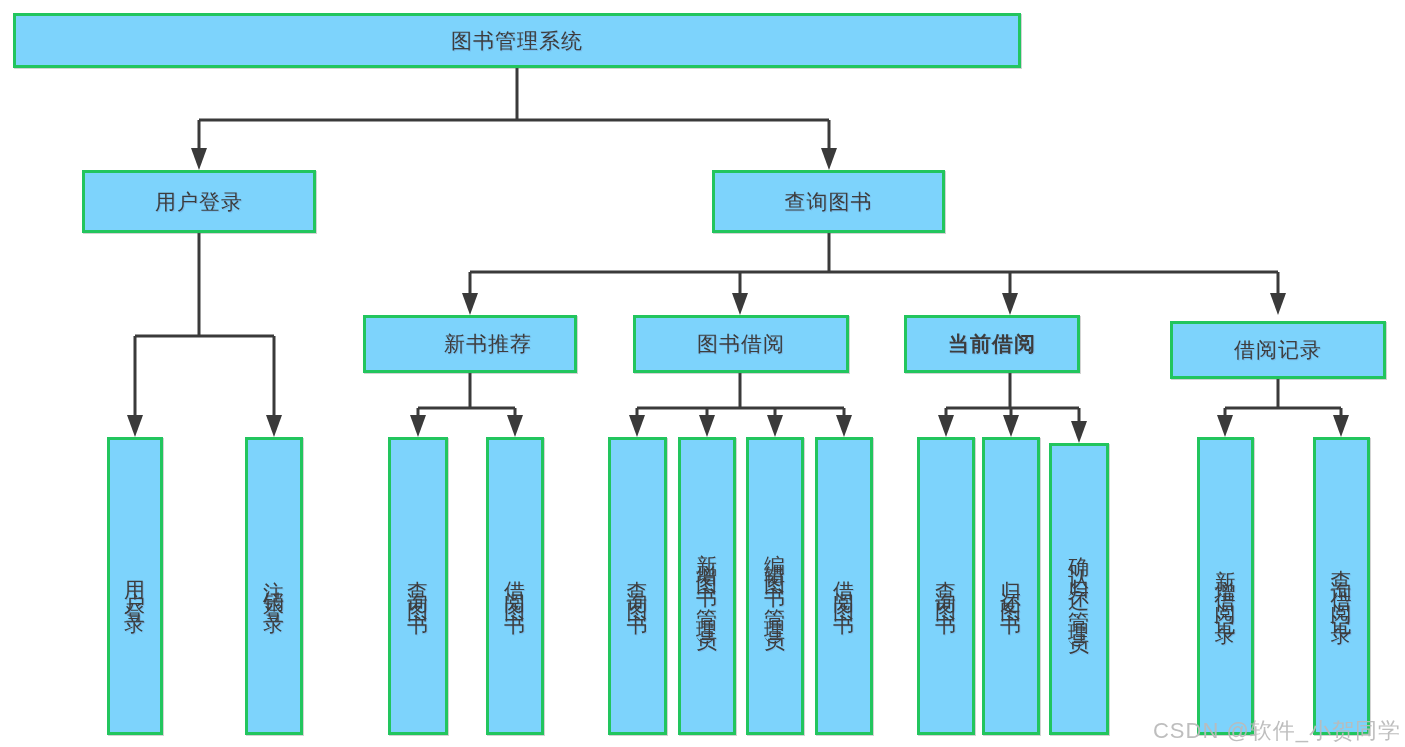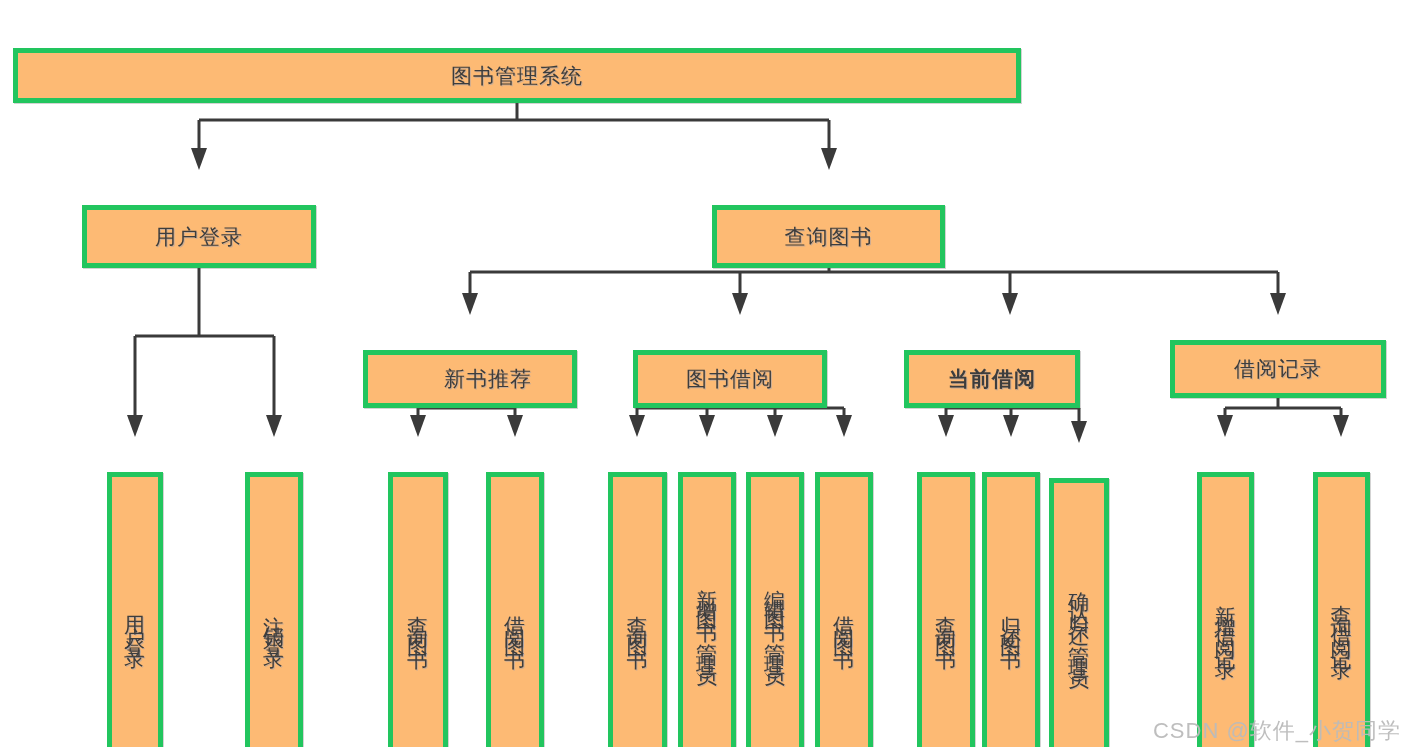--- a/index.html
+++ b/index.html
@@ -19,28 +19,27 @@
     position: absolute;
     left: 0;
     top: 0;
     width: 1405px;
     height: 747px;
     pointer-events: none;
   }
   .box {
     position: absolute;
     box-sizing: border-box;
-    border: 5px solid #22c55e;
-    background: #fdba74;
+    border: 3px solid #22c55e;
+    background: #7dd3fc;
     display: flex;
     align-items: center;
     justify-content: center;
     box-shadow: 1px 1px 0 rgba(80,80,80,0.25);
     z-index: 2;
-    margin-top: 35px;
   }
   .box span {
     color: #3d3d3d;
     font-size: 21px;
     letter-spacing: 1px;
     text-shadow: 1px 1px 0 rgba(110,145,205,0.35);
     white-space: nowrap;
   }
   .v-box span {
     writing-mode: vertical-rl;
@@ -113,27 +112,27 @@
   <div class="box" style="left:82px; top:170px; width:234px; height:63px;">
     <span>用户登录</span>
   </div>
   <div class="box" style="left:712px; top:170px; width:233px; height:63px;">
     <span>查询图书</span>
   </div>
 
   <div class="box" style="left:363px; top:315px; width:214px; height:58px;padding-left:36px;">
     <span>新书推荐</span>
   </div>
-  <div class="box" style="left:633px; top:315px; width:194px; height:58px;">
+  <div class="box" style="left:633px; top:315px; width:216px; height:58px;">
     <span>图书借阅</span>
   </div>
   <div class="box" style="left:904px; top:315px; width:176px; height:58px;font-weight:bold;">
     <span>当前借阅</span>
   </div>
-  <div class="box" style="left:1170px; top:305px; width:216px; height:58px;">
+  <div class="box" style="left:1170px; top:321px; width:216px; height:58px;">
     <span>借阅记录</span>
   </div>
 
   <div class="box v-box" style="left:107px; top:437px; width:56px; height:298px;">
     <span>用户登录</span>
   </div>
   <div class="box v-box" style="left:245px; top:437px; width:58px; height:298px;">
     <span>注销登录</span>
   </div>
 

